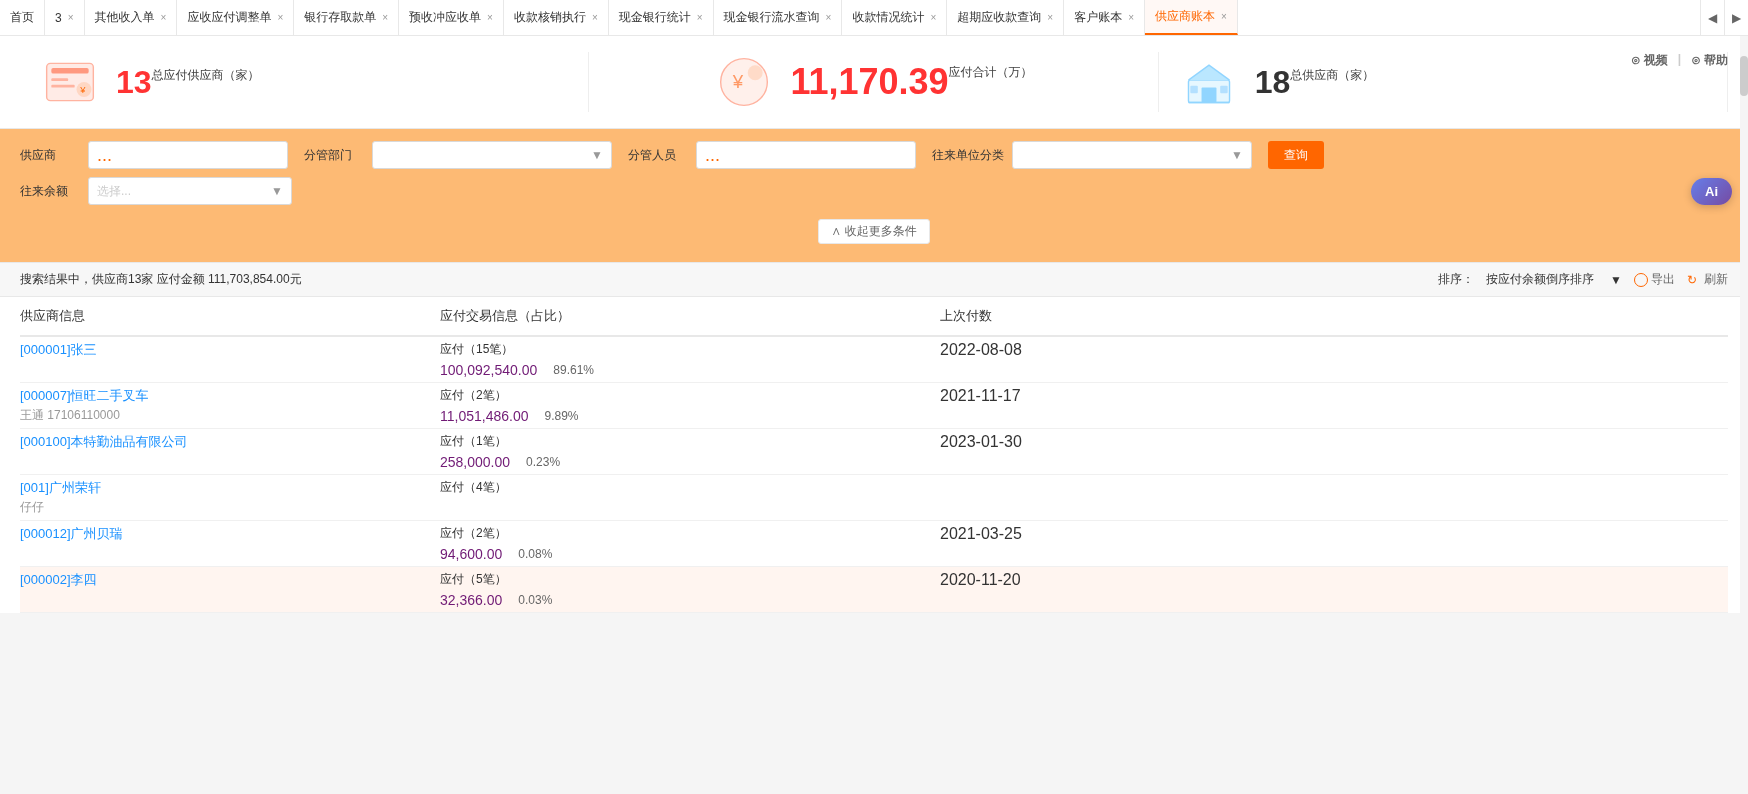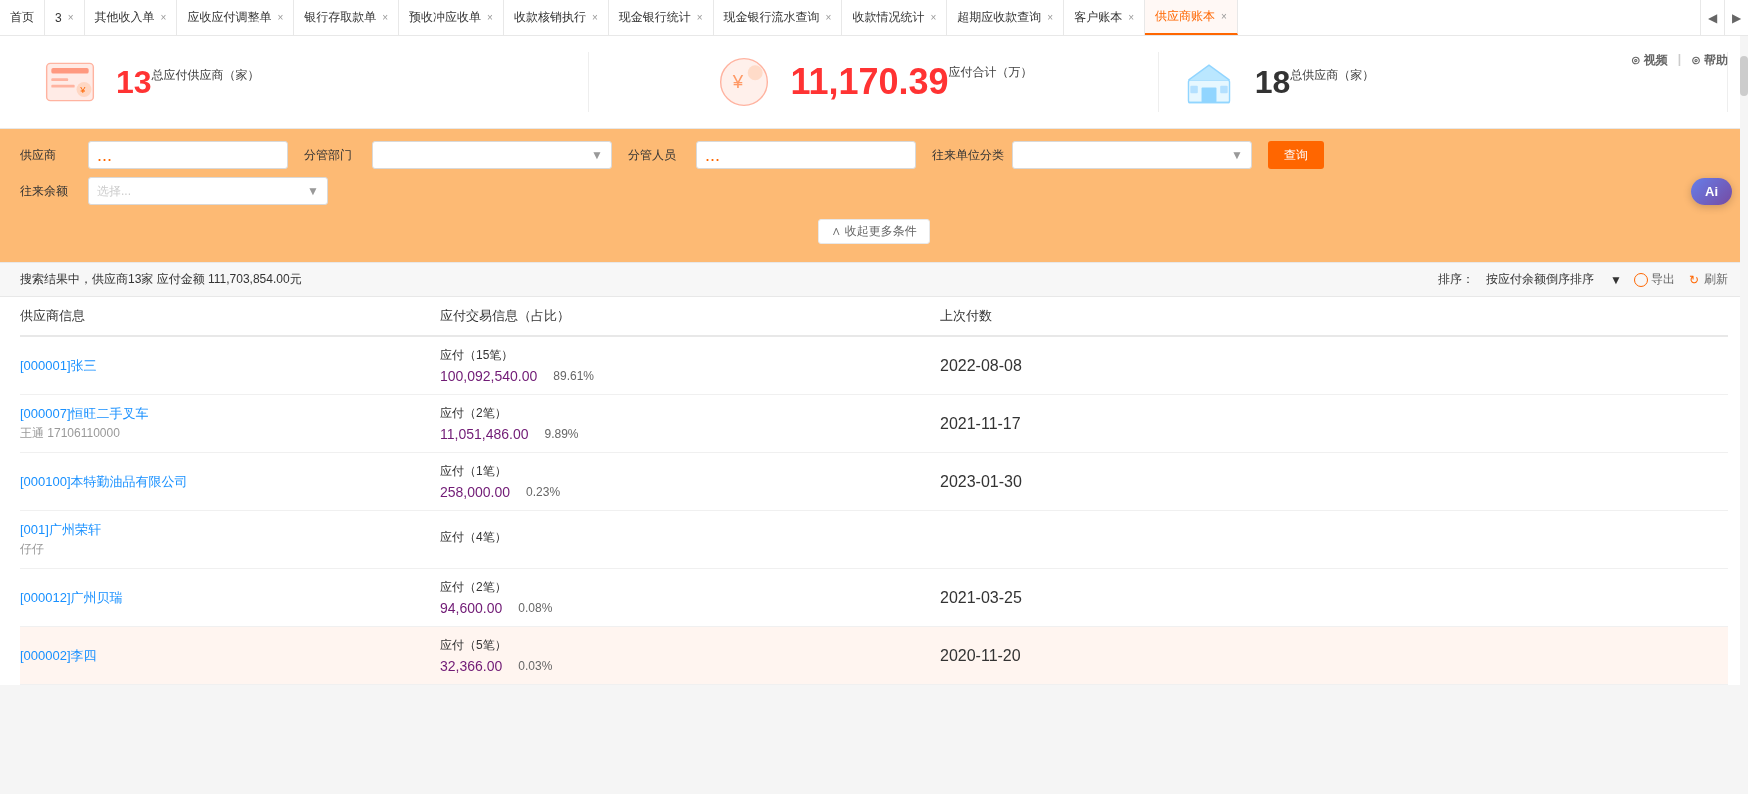--- a/index.html
+++ b/index.html
@@ -27,42 +27,42 @@
     .top-right-links span { cursor: pointer; color: #666; }
     .top-right-links .divider { color: #ccc; }
 
     
     .filter-section { background: #fdba74; padding: 12px 20px; border-bottom: 1px solid #e8e8e8; }
     .filter-row { display: flex; align-items: center; gap: 16px; margin-bottom: 8px; }
     .filter-row:last-child { margin-bottom: 0; }
     .filter-item { display: flex; align-items: center; gap: 8px; }
     .filter-label { font-size: 12px; color: #333; white-space: nowrap; min-width: 60px; }
     .filter-input { border: 1px solid #d9d9d9; border-radius: 3px; padding: 4px 8px; font-size: 12px; width: 200px; height: 28px; color: #333; display: flex; align-items: center; justify-content: space-between; cursor: pointer; background: #fff; }
-    .filter-select { border: 1px solid #d9d9d9; border-radius: 3px; padding: 4px 8px; font-size: 12px; width: 240px; height: 28px; color: #333; display: flex; align-items: center; justify-content: space-between; cursor: pointer; background: #fff; }
+    .filter-select { border: 1px solid #d9d9d9; border-radius: 3px; padding: 4px 8px; font-size: 12px; width: 204px; height: 28px; color: #333; display: flex; align-items: center; justify-content: space-between; cursor: pointer; background: #fff; }
     .btn-query { background: #ff6600; color: #fff; border: none; border-radius: 3px; padding: 5px 16px; font-size: 12px; cursor: pointer; height: 28px; }
     .collapse-bar { display: flex; justify-content: center; padding: 6px 0; }
     .collapse-btn { background: #fff; border: 1px solid #e8e8e8; border-radius: 3px; padding: 3px 12px; font-size: 12px; color: #666; cursor: pointer; display: flex; align-items: center; gap: 4px; }
 
     
-    .result-bar { display: flex; align-items: center; justify-content: space-between; background: #f7f7f7; padding: 8px 20px; border-bottom: 1px solid #e8e8e8; text-align: center; }
+    .result-bar { display: flex; align-items: center; justify-content: space-between; background: #f7f7f7; padding: 8px 20px; border-bottom: 1px solid #e8e8e8; }
     .result-info { font-size: 12px; color: #333; }
     .result-actions { display: flex; align-items: center; gap: 12px; font-size: 12px; color: #666; }
     .result-actions .sort-label { color: #333; }
     .result-actions .sort-btn { color: #333; cursor: pointer; display: flex; align-items: center; gap: 16px; }
     .result-actions .action-btn { color: #666; cursor: pointer; display: flex; align-items: center; gap: 3px; }
     .result-actions .action-btn .icon-circle { width: 14px; height: 14px; border-radius: 50%; border: 1.5px solid #ff6600; display: inline-block; }
     .result-actions .action-btn .icon-refresh { width: 14px; height: 14px; display: inline-block; }
 
     
     .table-section { background: #fff; padding: 0 20px; }
     .table-header { display: flex; border-bottom: 2px solid #e8e8e8; padding: 10px 0; font-size: 13px; font-weight: 500; color: #333; }
     .col-supplier { flex: 0 0 420px; }
     .col-transaction { flex: 0 0 500px; }
     .col-lastpay { flex: 1; }
-    .table-row { display: flex; align-items: center; border-bottom: 1px solid #f0f0f0; padding: 10px 0; }
+    .table-row { display: flex; align-items: flex-start; border-bottom: 1px solid #f0f0f0; padding: 4px 0; }
     .table-row:last-child { background: #fff5f0; }
     .table-row.highlight { background: #fff5f0; }
     .supplier-name { color: #1890ff; cursor: pointer; font-size: 13px; text-decoration: none; }
     .supplier-contact { color: #999; font-size: 12px; margin-top: 2px; }
     .transaction-count { color: #333; margin-bottom: 4px; }
     .transaction-amount { color: #701a75; font-size: 14px; font-weight: 500; cursor: pointer; }
     .transaction-pct { color: #666; font-size: 12px; margin-left: 16px; }
     .transaction-row { display: flex; align-items: center; }
     .lastpay-date { color: #333; font-size: 16px; }
     .scrollbar-track { position: fixed; right: 0; top: 36px; bottom: 0; width: 8px; background: #f5f5f5; }

